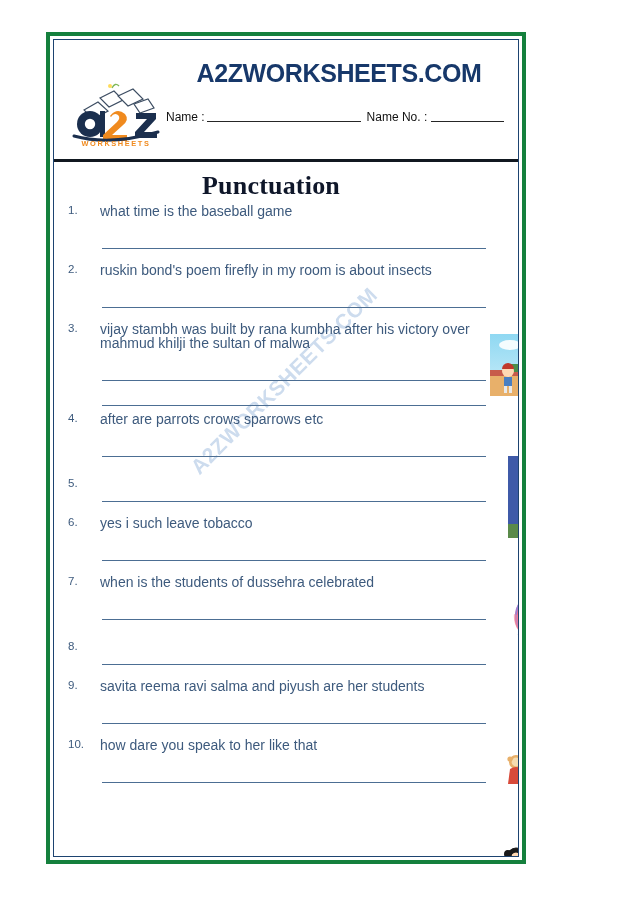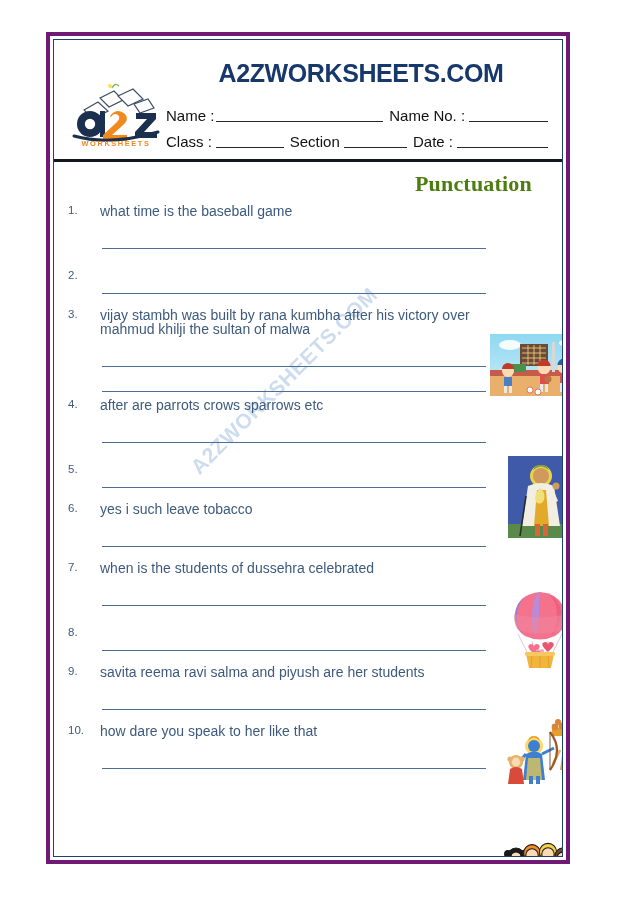--- a/index.html
+++ b/index.html
@@ -13,23 +13,23 @@
     font-family: "Liberation Sans", sans-serif;
     position: relative;
     overflow: hidden;
   }
 
   
   #sheet-frame {
     position: absolute;
     left: 46px;
     top: 32px;
-    width: 524px;
+    width: 480px;
     height: 832px;
-    border: 4px solid #701a75;
+    border: 4px solid #15803d;
     background: #ffffff;
     box-sizing: border-box;
   }
   #sheet-inner {
     position: absolute;
     left: 3px;
     top: 3px;
     right: 3px;
     bottom: 3px;
     border: 1px solid #1d4370;
@@ -65,21 +65,21 @@
     width: 100px;
     height: 68px;
   }
 
   
   #fields {
     position: absolute;
     left: 112px;
     top: 58px;
     right: 8px;
-    font-size: 15px;
+    font-size: 12px;
     color: #111111;
   }
   .field-row {
     display: flex;
     align-items: flex-end;
     height: 26px;
     white-space: nowrap;
   }
   .field-label { padding-right: 2px; }
   .field-line {
@@ -93,25 +93,25 @@
   .fl-section { width: 82px; }
   .fl-date    { width: 118px; }
 
   
   #body-area {
     position: relative;
     height: calc(100% - 122px);
   }
 
   #worksheet-title {
-    text-align: right;
+    text-align: center;
     font-family: "Liberation Serif", serif;
-    font-size: 22px;
+    font-size: 26px;
     font-weight: bold;
-    color: #4d7c0f;
+    color: #0f172a;
     padding-top: 9px;
     padding-right: 30px;
     letter-spacing: 0.2px;
   }
 
   
   #watermark {
     position: absolute;
     left: 132px;
     top: 300px;
@@ -212,48 +212,41 @@
         </svg>
       </div>
 
       <div id="fields">
         <div class="field-row">
           <span class="field-label">Name :</span>
           <span class="field-line fl-name"></span>
           <span class="field-label">Name No. :</span>
           <span class="field-line fl-roll"></span>
         </div>
-        <div class="field-row">
-          <span class="field-label">Class :</span>
-          <span class="field-line fl-class"></span>
-          <span class="field-label">Section</span>
-          <span class="field-line fl-section"></span>
-          <span class="field-label">Date :</span>
-          <span class="field-line fl-date"></span>
-        </div>
       </div>
     </div>
 
     <div id="body-area">
 
       <div id="worksheet-title">Punctuation</div>
 
       <div id="watermark">A2ZWORKSHEETS.COM</div>
 
       <div id="question-list">
           <div class="q-item">
             <div class="q-num">1.</div>
             <div class="q-text">what time is the baseball game</div>
             <div class="q-lines">
               <div class="ans-line"></div>
             </div>
           </div>
           <div class="q-spacer-lg"></div>
           <div class="q-item">
             <div class="q-num">2.</div>
+            <div class="q-text">ruskin bond's poem firefly in my room is about insects</div>
             <div class="q-lines">
               <div class="ans-line"></div>
             </div>
           </div>
           <div class="q-spacer-lg"></div>
           <div class="q-item">
             <div class="q-num">3.</div>
             <div class="q-text">vijay stambh was built by rana kumbha after his victory over mahmud khilji the sultan of malwa</div>
             <div class="q-lines">
               <div class="ans-line"></div>

